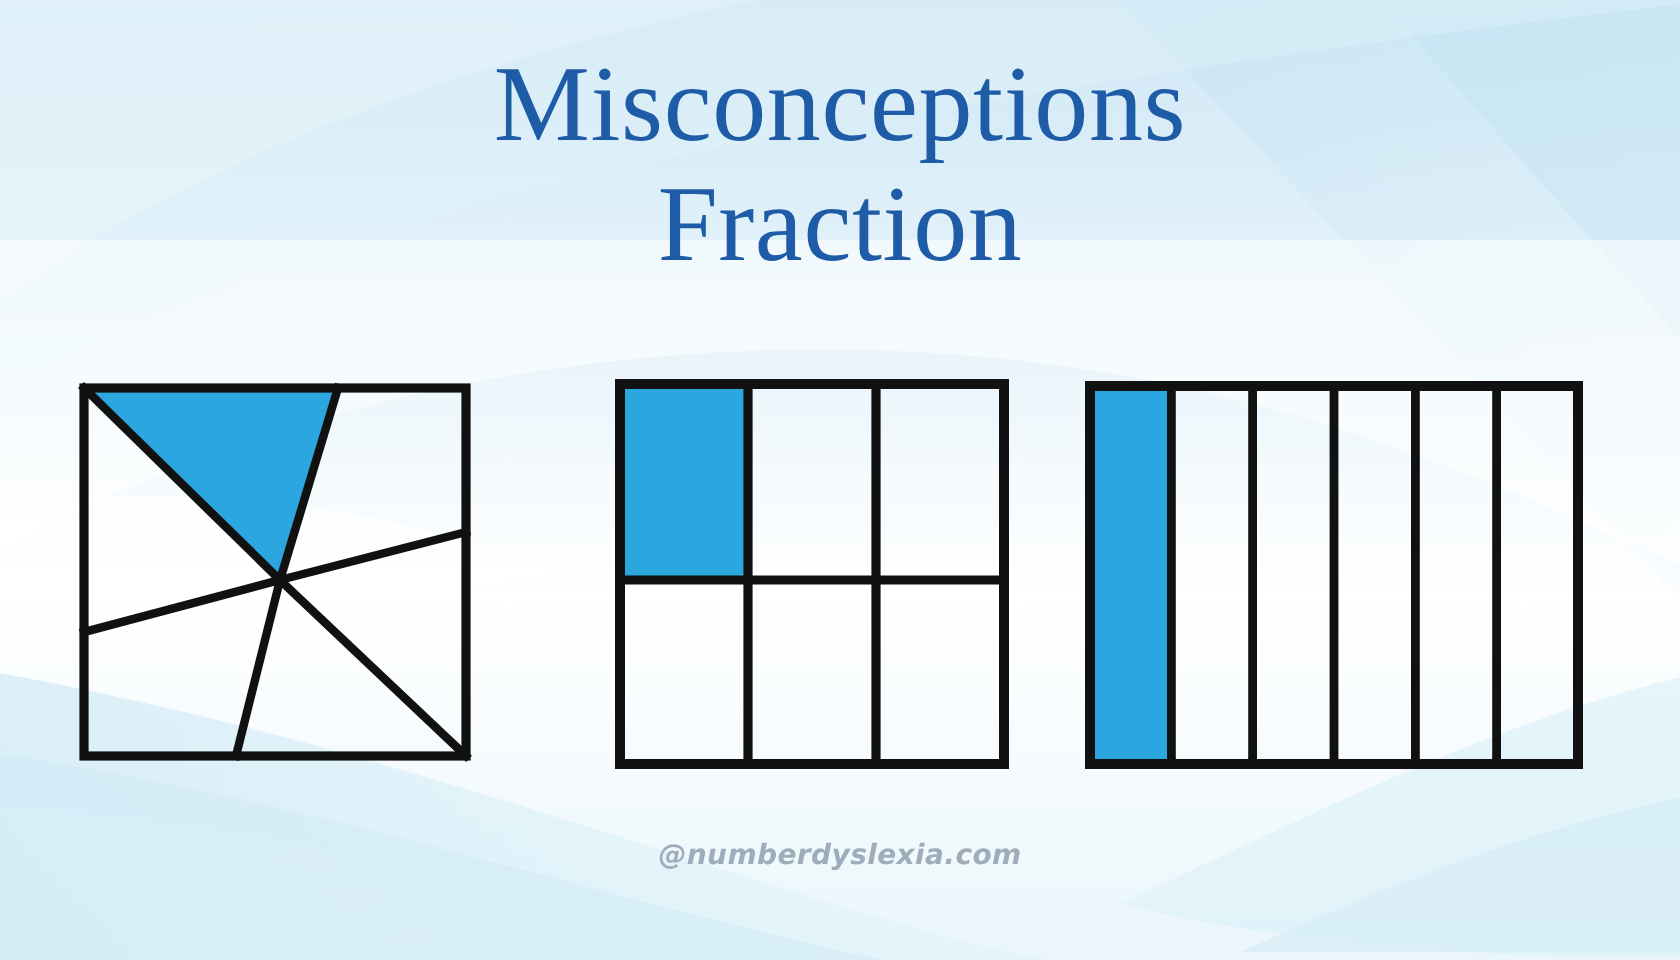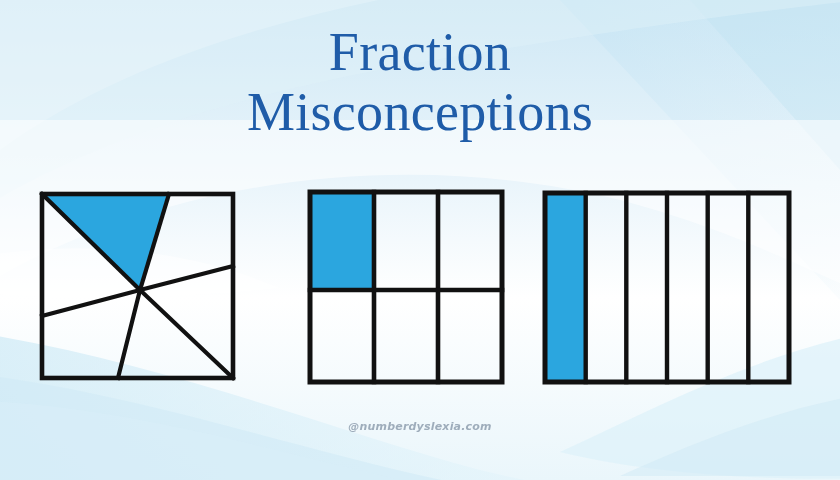--- a/index.html
+++ b/index.html
@@ -50,21 +50,21 @@
   #fig-2 { left: 306px; top: 188px; }
   #fig-3 { left: 541px; top: 189px; }
 
   #watermark {
     position: absolute;
     left: 0;
     top: 420px;
     width: 840px;
     text-align: center;
     font-family: "DejaVu Sans", sans-serif;
-    font-size: 11px;
+    font-size: 14px;
     font-style: italic;
     font-weight: 600;
     letter-spacing: 0.2px;
     color: #98a7b6;
     opacity: 0.92;
     user-select: none;
   }
 </style>
 </head>
 <body>
@@ -104,22 +104,22 @@
     <path d="M -40 372 C 140 392 300 452 470 486 C 600 512 730 516 880 510 L 880 530 L -40 530 Z" fill="#cfeaf6" opacity="0.55"></path>
     <path d="M -40 400 C 120 404 260 448 400 480 L -40 480 Z" fill="#d8eff8" opacity="0.6"></path>
 
     <path d="M 880 330 C 760 352 660 406 560 452 C 640 472 760 482 880 478 Z" fill="#ddf1f9" opacity="0.75"></path>
     <path d="M 880 392 C 790 404 700 440 620 476 L 880 476 Z" fill="#cfeaf6" opacity="0.5"></path>
 
     <path d="M -40 260 C 80 236 190 250 280 288 C 180 300 60 300 -40 292 Z" fill="#ffffff" opacity="0.5"></path>
   </svg>
 
   <div id="title">
+    <span class="line">Misconceptions</span>
     <span class="line">Fraction</span>
-    <span class="line">Misconceptions</span>
   </div>
 
   <svg id="fig-1" class="figure" width="199" height="192" viewBox="-4 -4 199 192">
     <g>
       <polygon points="98,96 0,0 127,0" fill="#2ba6df" stroke="none"></polygon>
     </g>
     <g stroke="#111111" stroke-width="4.2" stroke-linecap="square" fill="none">
       <line x1="98" y1="96" x2="0" y2="0"></line>
       <line x1="98" y1="96" x2="127" y2="0"></line>
       <line x1="98" y1="96" x2="191" y2="72"></line>

